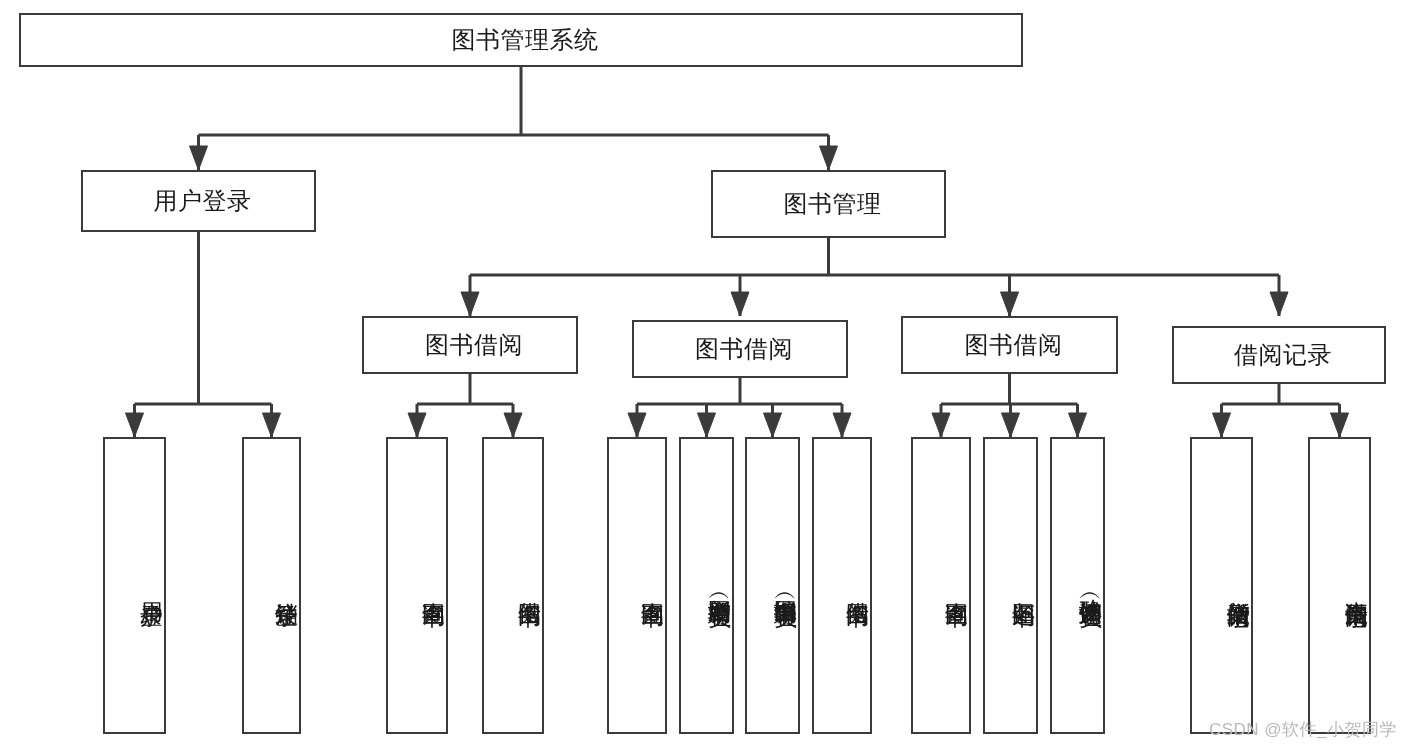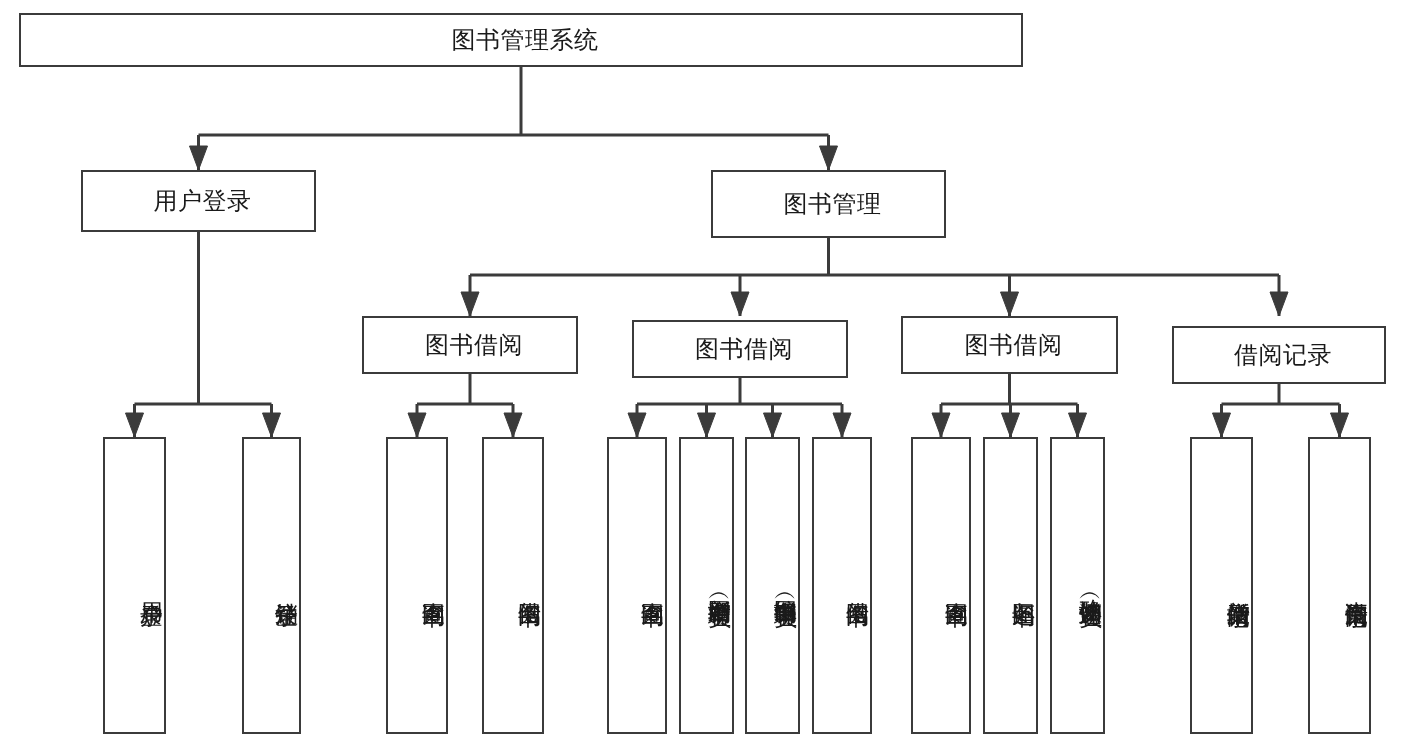--- a/index.html
+++ b/index.html
@@ -182,14 +182,15 @@
         <span class="node-label">确认归还（管理员）</span>
       </div>
       <div class="node vert" style="left: 1190px; top: 437px; width: 63px; height: 297px;">
         <span class="node-label">新增借阅记录</span>
       </div>
       <div class="node vert" style="left: 1308px; top: 437px; width: 63px; height: 297px;">
         <span class="node-label">查询借阅记录</span>
       </div>
     </div>
 
+  <div class="watermark">CSDN @软件_小贺同学</div>
 
 </div>
 
 </body></html>

